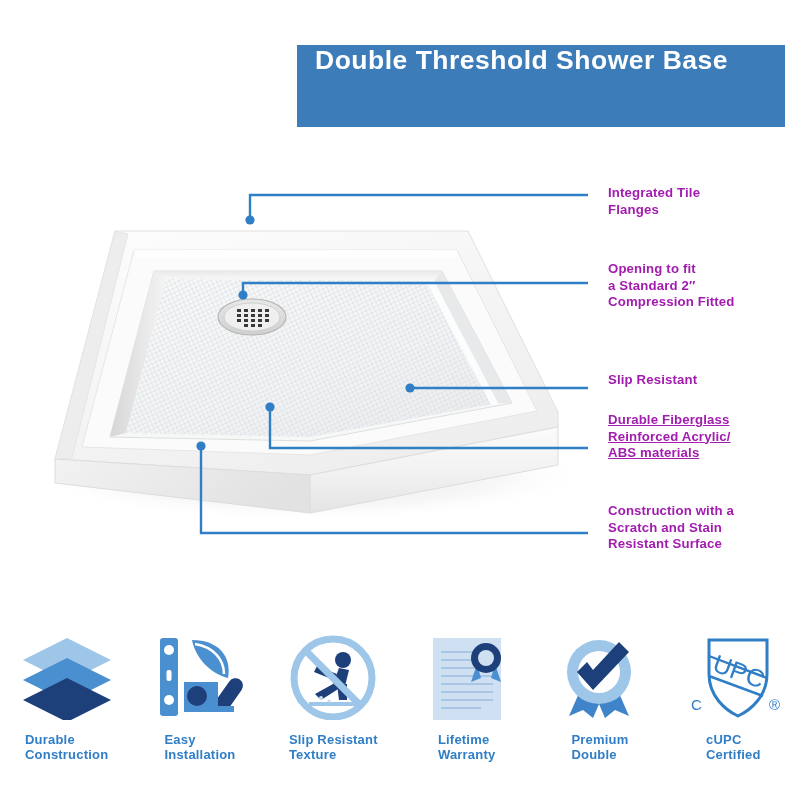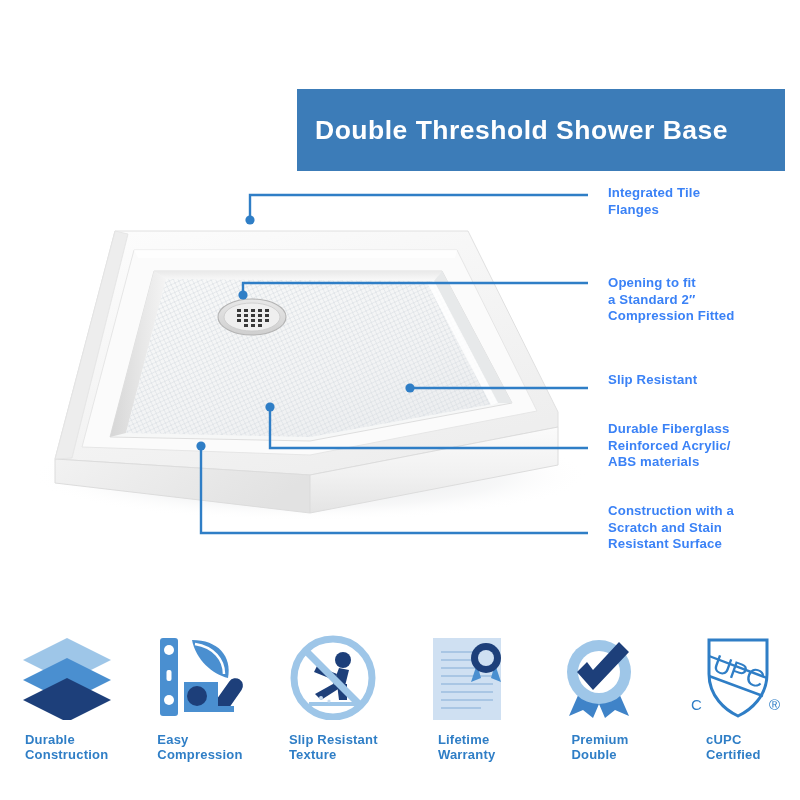--- a/index.html
+++ b/index.html
@@ -9,53 +9,53 @@
     font-family:"Liberation Sans", sans-serif;
     overflow:hidden;
     position:relative;
   }
   #stage{position:absolute;left:0;top:0;width:800px;height:800px;}
 
   
   .title-banner{
     position:absolute;left:297px;top:45px;width:488px;height:82px;
     background:#3c7cb8;
-    display:flex;align-items:center;margin-top:44px;
+    display:flex;
   }
   .title-banner .title-text{
     color:#ffffff;
     font-size:26.5px;
     font-weight:bold;
     letter-spacing:0.5px;
     padding-left:18px;
     white-space:nowrap;
   }
 
   
   .product-wrap{position:absolute;left:10px;top:175px;width:580px;height:360px;}
   .product-svg{display:block;width:580px;height:360px;}
 
   
   .leaders{position:absolute;left:0;top:0;width:800px;height:620px;pointer-events:none;}
 
   
   .callout{
     position:absolute;left:608px;
-    color:#3b82f6;
+    color:#a21caf;
     font-size:13.2px;
     font-weight:bold;
     line-height:16.5px;
     letter-spacing:0.15px;
     width:190px;
   }
   .callout div{white-space:nowrap;}
   #callout-flanges{top:185px;}
-  #callout-drain{top:275px;}
+  #callout-drain{top:261px;}
   #callout-slip{top:372px;}
-  #callout-material{top:421px;}
+  #callout-material{top:412px;text-decoration:underline;}
   #callout-multilayer{top:503px;}
 
   
   .features{
     position:absolute;left:0;top:625px;width:800px;height:175px;
     display:flex;align-items:flex-start;
   }
   .feature{
     flex:1 1 0;
     display:flex;flex-direction:column;align-items:center;
@@ -263,21 +263,21 @@
 
           <rect x="70" y="42" width="15" height="36" rx="7.5" fill="#1d3f7a" transform="rotate(35 77 60)"></rect>
 
           <path d="M 32 48 L 66 48 L 66 78 L 32 78 Z" fill="#4a8fd0"></path>
           <circle cx="45" cy="62" r="10" fill="#1d3f7a"></circle>
           <rect x="60" y="72" width="22" height="6" fill="#4a8fd0"></rect>
         </svg>
       </div>
       <div class="feature-label">
         <div>Easy</div>
-        <div>Compression</div>
+        <div>Installation</div>
       </div>
     </div>
 
     <div class="feature">
       <div class="feature-icon">
         <svg width="92" height="86" viewBox="0 0 92 86">
 
           <circle cx="56" cy="26" r="8" fill="#1d3f7a"></circle>
           <path d="M 52 34 L 62 36 L 58 52 L 46 50 Z" fill="#1d3f7a"></path>
           <path d="M 30 32 L 50 40 L 47 46 L 27 38 Z" fill="#1d3f7a"></path>

